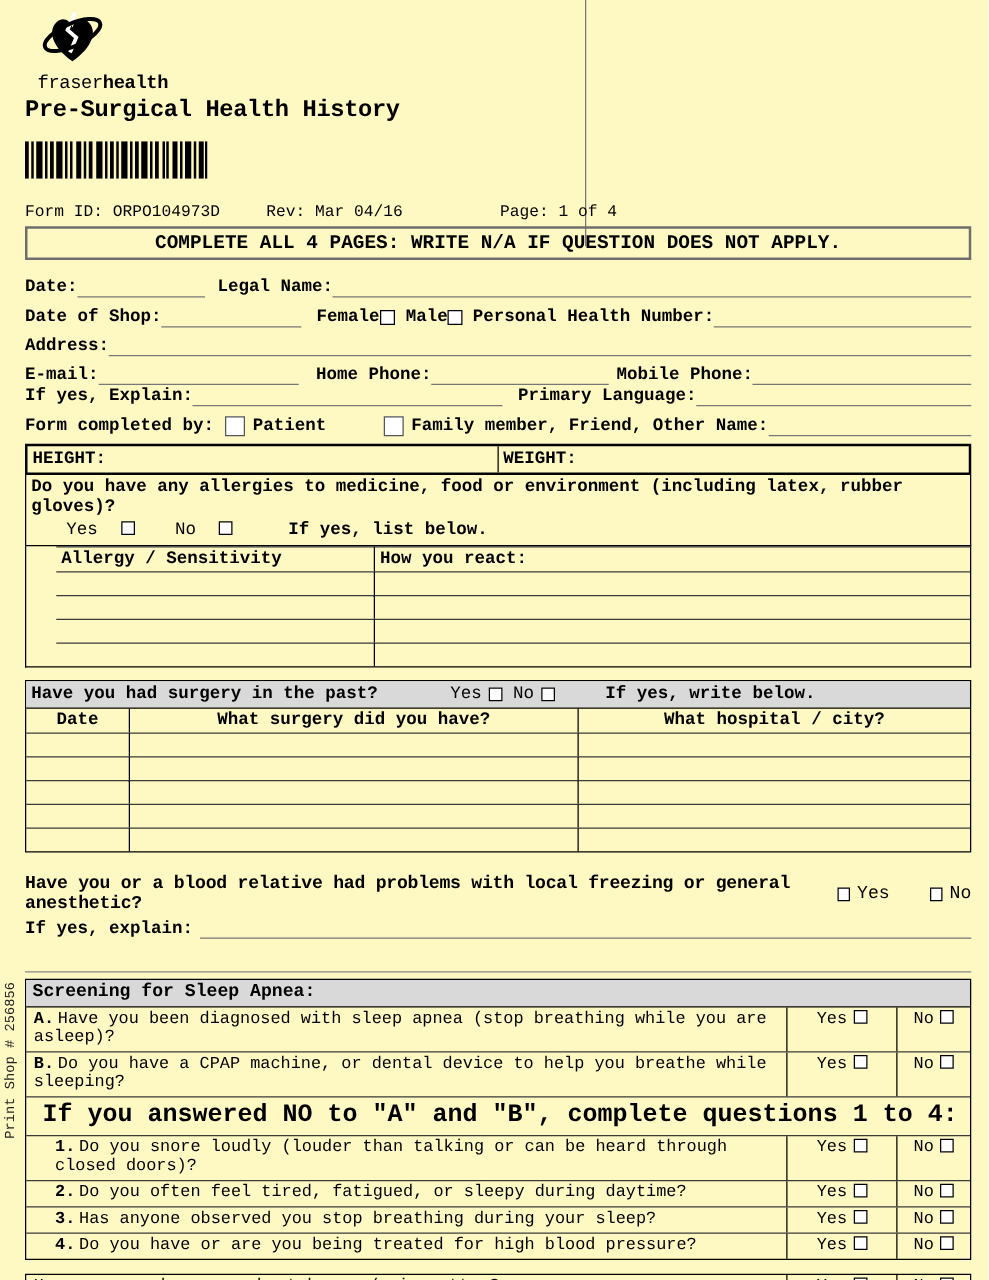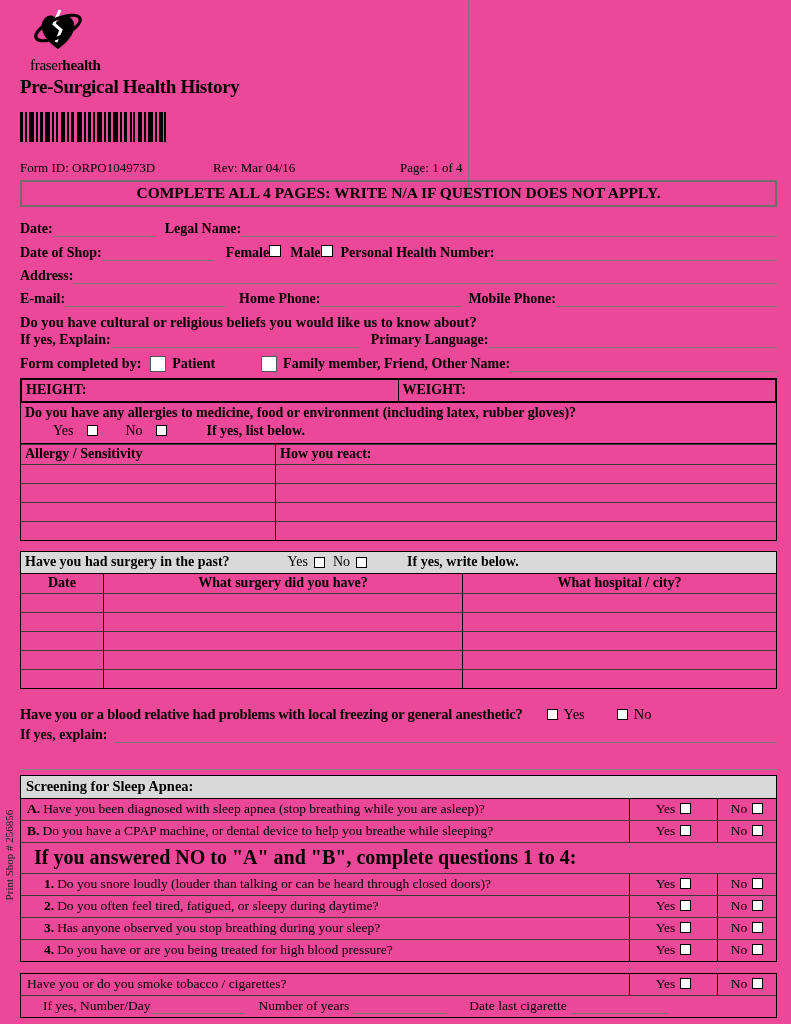--- a/index.html
+++ b/index.html
@@ -1,58 +1,58 @@
 <!DOCTYPE html>
 <html><head>
 <meta charset="utf-8">
 <style>
   * { margin:0; padding:0; box-sizing:border-box; }
   html,body { background:#fff; }
   .page {
-    position:relative; width:791px; height:1024px; background:#ec4899; color:#000;
-    font-family:Liberation Serif, serif; overflow:hidden;
+    position:relative; width:791px; height:1024px; background:#fef9c3; color:#000;
+    font-family:Liberation Mono, monospace; overflow:hidden;
   }
   .content { position:absolute; left:20px; top:0; width:757px; }
 
   
   .logo-wrap { margin-top:8px; margin-left:10px; width:110px; }
   .logo-name { font-size:15px; letter-spacing:-0.3px; margin-top:1px; }
   .logo-name b { font-weight:700; }
   .title { font-size:26px; font-weight:700; margin-top:12px; letter-spacing:-0.5px; }
   .subtitle { font-size:19px; font-weight:700; margin-top:2px; letter-spacing:-0.3px; }
   .barcode { margin-top:14px; }
   .meta-row { display:flex; margin-top:14px; font-size:13px; }
   .meta-formid { width:193px; }
   .meta-rev { width:187px; }
   .vline { position:absolute; left:468px; top:0; height:197px; width:1px; background:#777; }
   .banner {
     margin-top:4px; border:2px solid #6e6e6e; text-align:center;
     font-weight:700; font-size:15.5px; padding:2px 0 3px 0;
   }
 
   
-  .row { display:flex; align-items:flex-start; font-size:14px; }
+  .row { display:flex; align-items:center; font-size:14px; }
   .lbl { font-weight:700; white-space:nowrap; }
   .pln { font-weight:400; white-space:nowrap; }
   .fill { border-bottom:1px solid #777; height:16px; }
   .grow { flex:1 1 auto; }
 
   
   .cb { display:inline-block; width:11px; height:11px; border:1.5px solid #000; background:#fff; vertical-align:-1px; }
   .cbbig { display:inline-block; width:16px; height:16px; border:1px solid #555; background:#fff; vertical-align:-3px; }
 
   
   .hw { display:flex; border:2px solid #000; margin-top:6px; font-size:14px; font-weight:700; }
   .hw > div { padding:2px 4px 3px 4px; }
   .hw-h { width:50%; border-right:1.5px solid #000; }
   .hw-w { width:50%; }
 
   
   .allergy-box { border:1.5px solid #000; border-top:0; font-size:14px; padding:2px 4px 4px 4px; }
-  .allergy-tbl { border:1.5px solid #000; border-top:0; }
+  .allergy-tbl { border:1.5px solid #000; border-top:0;padding-left:24px; }
   .atr { display:flex; }
   .atr > div { border-top:1px solid #3a3a3a; }
   .a-c1 { width:255px; border-right:1.2px solid #000; padding:1px 4px 2px 4px; }
   .a-c2 { flex:1; padding:1px 4px 2px 4px; }
   .ath { font-weight:700; font-size:14px; }
   .a-empty { height:19px; }
 
   
   .surg { border:1.5px solid #000; margin-top:10px; }
   .surg-head { background:#d9d9d9; font-size:14px; padding:2px 4px 3px 4px; display:flex; align-items:center; }
@@ -182,23 +182,20 @@
 
     <div class="row mt7">
       <span class="lbl">E-mail:</span>
       <span class="fill" style="width:160px"></span>
       <span class="lbl" style="margin-left:14px">Home Phone:</span>
       <span class="fill" style="width:142px"></span>
       <span class="lbl" style="margin-left:6px">Mobile Phone:</span>
       <span class="fill grow"></span>
     </div>
 
-    <div class="row mt7">
-      <span class="lbl" style="font-size:14.5px">Do you have cultural or religious beliefs you would like us to know about?</span>
-    </div>
     <div class="row" style="margin-top:1px">
       <span class="lbl">If yes, Explain:</span>
       <span class="fill" style="width:248px"></span>
       <span class="lbl" style="margin-left:12px">Primary Language:</span>
       <span class="fill grow"></span>
     </div>
 
     <div class="row mt8" style="align-items:flex-start">
       <span class="lbl">Form completed by:</span>
       <span class="cbbig" style="margin-left:9px"></span>

